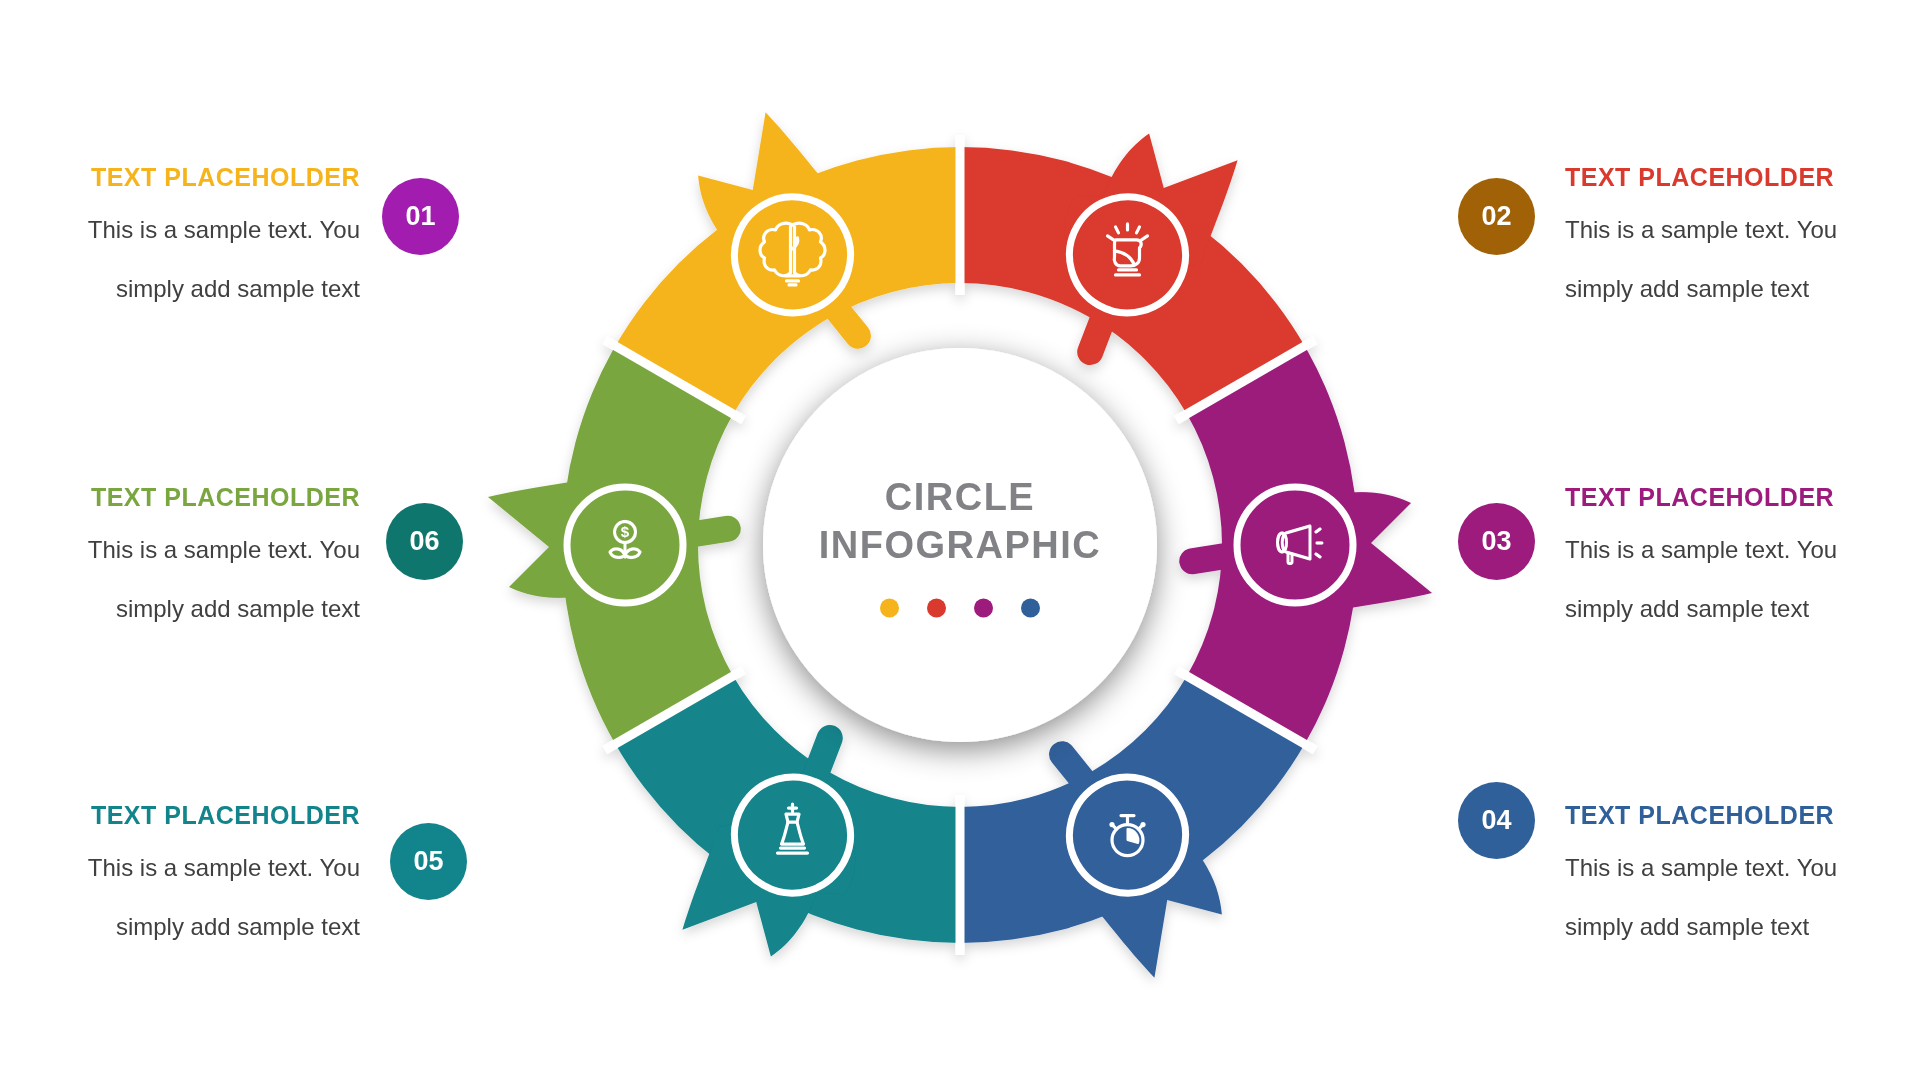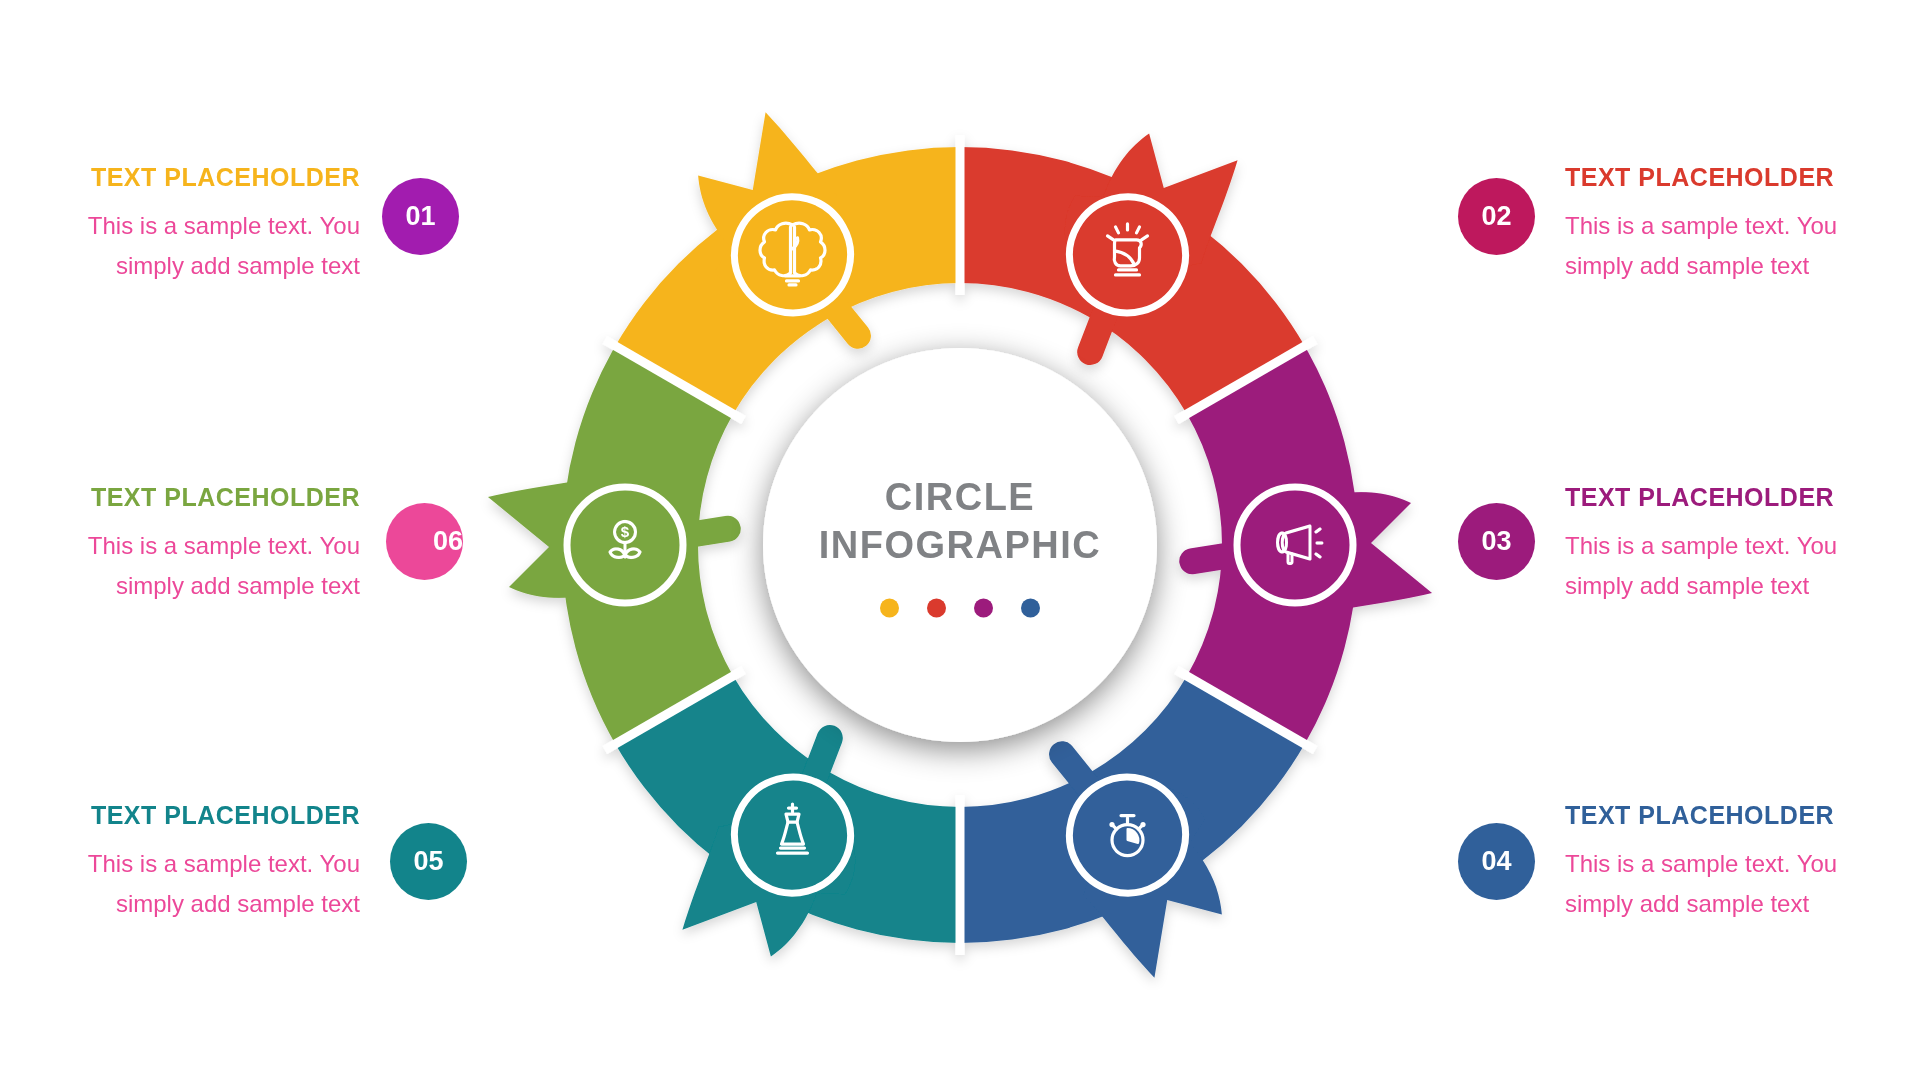--- a/index.html
+++ b/index.html
@@ -1,21 +1,21 @@
 <!DOCTYPE html>
 <html><head>
 <meta charset="utf-8">
 <style>
   html,body{margin:0;padding:0;background:#ffffff;width:1920px;height:1080px;overflow:hidden;
     font-family:"Liberation Sans", sans-serif;}
   .stage{position:relative;width:1920px;height:1080px;background:#fff;}
   svg.ring{position:absolute;left:0;top:0;}
   .block{position:absolute;width:302px;}
   .block .title{font-size:25px;font-weight:bold;letter-spacing:0.5px;line-height:34px;white-space:nowrap;}
-  .block .body{margin-top:12px;font-size:24px;color:#ec4899;line-height:40px;}
+  .block .body{margin-top:6px;font-size:24px;color:#404040;line-height:59px;}
   .block.left{text-align:right;}
   .block.right{text-align:left;}
   .numcircle{position:absolute;width:77px;height:77px;border-radius:50%;
     display:flex;align-items:center;justify-content:center;
     color:#ffffff;font-size:27px;font-weight:bold;}
   .icon{stroke:#ffffff;stroke-width:3.2;fill:none;stroke-linecap:round;stroke-linejoin:round;}
 </style>
 </head>
 <body>
 
@@ -153,49 +153,49 @@
   <div class="body">This is a sample text. You simply add sample text</div>
 </div>
 <div class="numcircle" style="left: 382px; top: 178px; background-color: #a21caf;">
   <span>01</span>
 </div>
 
 <div class="block left" style="left:58px;top:480px;">
   <div class="title" style="color: rgb(122, 166, 64);">TEXT PLACEHOLDER</div>
   <div class="body">This is a sample text. You simply add sample text</div>
 </div>
-<div class="numcircle" style="left: 386px; top: 503px; background-color: #ec4899; justify-content: flex-end;">
+<div class="numcircle" style="left: 386px; top: 503px; background-color: #0f766e;">
   <span>06</span>
 </div>
 
 <div class="block left" style="left:58px;top:798px;">
   <div class="title" style="color: rgb(18, 132, 139);">TEXT PLACEHOLDER</div>
   <div class="body">This is a sample text. You simply add sample text</div>
 </div>
 <div class="numcircle" style="left: 390px; top: 823px; background-color: rgb(18, 132, 139);">
   <span>05</span>
 </div>
 
 <div class="block right" style="left:1565px;top:160px;width:320px;">
   <div class="title" style="color: rgb(218, 58, 45);">TEXT PLACEHOLDER</div>
   <div class="body">This is a sample text. You simply add sample text</div>
 </div>
-<div class="numcircle" style="left: 1458px; top: 178px; background-color: #be185d;">
+<div class="numcircle" style="left: 1458px; top: 178px; background-color: #a16207;">
   <span>02</span>
 </div>
 
 <div class="block right" style="left:1565px;top:480px;width:320px;">
   <div class="title" style="color: rgb(156, 27, 124);">TEXT PLACEHOLDER</div>
   <div class="body">This is a sample text. You simply add sample text</div>
 </div>
 <div class="numcircle" style="left: 1458px; top: 503px; background-color: rgb(156, 27, 124);">
   <span>03</span>
 </div>
 
 <div class="block right" style="left:1565px;top:798px;width:320px;">
   <div class="title" style="color: rgb(48, 96, 154);">TEXT PLACEHOLDER</div>
   <div class="body">This is a sample text. You simply add sample text</div>
 </div>
-<div class="numcircle" style="left: 1458px; top: 823px; background-color: rgb(48, 96, 154);">
+<div class="numcircle" style="left: 1458px; top: 782px; background-color: rgb(48, 96, 154);">
   <span>04</span>
 </div>
 
 </div>
 
 </body></html>

